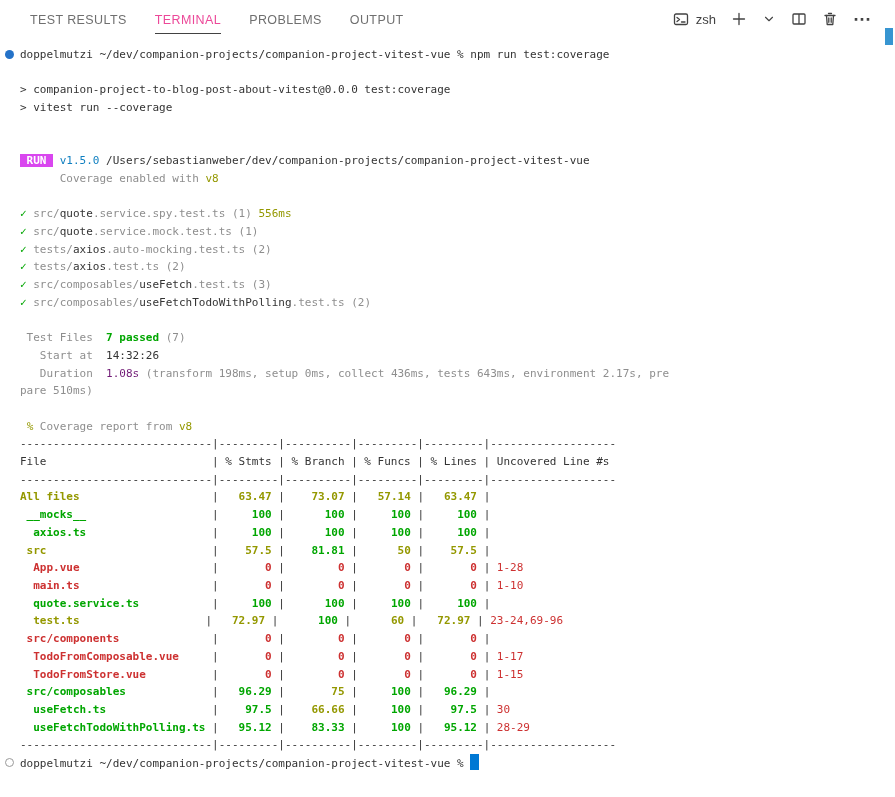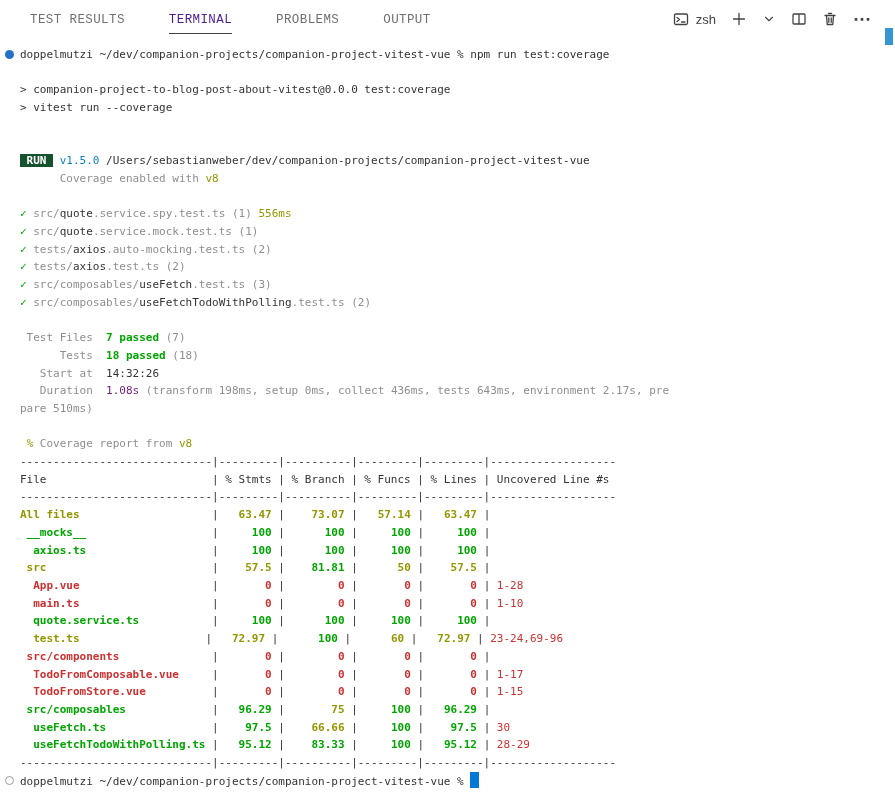--- a/index.html
+++ b/index.html
@@ -5,26 +5,26 @@
   html,body{margin:0;padding:0;}
   body{
     width:895px;height:797px;overflow:hidden;position:relative;
     background:#ffffff;font-family:"Liberation Sans",sans-serif;
   }
   
   .tabbar{
     display:flex;align-items:center;justify-content:space-between;
     height:38px;padding:0 10px 0 30px;background:#ffffff;box-sizing:border-box;
   }
-  .tabs{display:flex;align-items:center;gap:44px;height:100%;font-family:Liberation Mono, monospace;}
+  .tabs{display:flex;align-items:center;gap:28px;height:100%;}
   .tab{
     font-size:12.5px;letter-spacing:.4px;color:#6f6f6f;cursor:pointer;
     padding:9px 0 6px 0;border-bottom:1px solid transparent;white-space:nowrap;
   }
-  .tab.active{color:#4c1d95;border-bottom-color:#424242;}
+  .tab.active{color:#ec4899;border-bottom-color:#424242;}
   .toolbar{display:flex;align-items:center;gap:15px;color:#424242;padding-right:14px;}
   .tool{display:flex;align-items:center;gap:7px;cursor:pointer;}
   .tool svg{display:block;}
   .shell-label{font-size:13px;color:#424242;}
   .ellipsis{font-size:18px;line-height:10px;color:#424242;font-weight:bold;}
   
   .terminal{
     position:absolute;top:38px;left:0;right:0;bottom:0;overflow:hidden;
     padding:8px 0 0 20px;background:#ffffff;
     font-family:"DejaVu Sans Mono","DejaVu Sans",monospace;
@@ -42,21 +42,21 @@
   .c-d{color:#333333;}
   .c-b{color:#701a75;font-weight:normal;margin-top:20px;}
   .c-dim{color:#8e8e8e;margin-top:20px;}
   .c-g{color:#00a600;}
   .c-gb{color:#00a600;font-weight:bold;}
   .c-y{color:#949800;}
   .c-yb{color:#949800;font-weight:bold;}
   .c-r{color:#cd3131;}
   .c-rb{color:#cd3131;font-weight:bold;}
   .c-c{color:#0f7fc0;}
-  .c-badge{background:#14532d;color:#ffffff;font-weight:bold;}
+  .c-badge{background:#d946ef;color:#ffffff;font-weight:bold;}
   .scroll-marker{
     position:absolute;top:28px;right:2px;width:8px;height:17px;background:#3795d1;
   }
 </style>
 </head>
 <body>
 
 <div class="tabbar">
   <div class="tabs">
     <div class="tab">TEST RESULTS</div>
@@ -125,21 +125,20 @@
       <div class="line"><span class="c-dim">      Coverage enabled with </span><span class="c-y">v8</span></div>
       <div class="line"></div>
       <div class="line"><span class="c-g">✓ </span><span class="c-dim">src/</span><span class="c-d">quote</span><span class="c-dim">.service.spy.test.ts (1) </span><span class="c-y">556ms</span></div>
       <div class="line"><span class="c-g">✓ </span><span class="c-dim">src/</span><span class="c-d">quote</span><span class="c-dim">.service.mock.test.ts (1)</span></div>
       <div class="line"><span class="c-g">✓ </span><span class="c-dim">tests/</span><span class="c-d">axios</span><span class="c-dim">.auto-mocking.test.ts (2)</span></div>
       <div class="line"><span class="c-g">✓ </span><span class="c-dim">tests/</span><span class="c-d">axios</span><span class="c-dim">.test.ts (2)</span></div>
       <div class="line"><span class="c-g">✓ </span><span class="c-dim">src/composables/</span><span class="c-d">useFetch</span><span class="c-dim">.test.ts (3)</span></div>
       <div class="line"><span class="c-g">✓ </span><span class="c-dim">src/composables/</span><span class="c-d">useFetchTodoWithPolling</span><span class="c-dim">.test.ts (2)</span></div>
       <div class="line"></div>
       <div class="line"><span class="c-dim"> Test Files  </span><span class="c-gb">7 passed</span><span class="c-dim"> (7)</span></div>
-      <div class="line"><span class="c-dim">      Tests  </span><span class="c-gb">18 passed</span><span class="c-dim"> (18)</span></div>
       <div class="line"><span class="c-dim">   Start at  </span><span class="c-d">14:32:26</span></div>
       <div class="line"><span class="c-dim">   Duration  </span><span class="c-b">1.08s</span><span class="c-dim"> (transform 198ms, setup 0ms, collect 436ms, tests 643ms, environment 2.17s, pre</span></div>
       <div class="line"><span class="c-dim">pare 510ms)</span></div>
       <div class="line"></div>
       <div class="line"><span class="c-d"> </span><span class="c-y">%</span><span class="c-dim"> Coverage report from </span><span class="c-y">v8</span></div>
       <div class="line"><span class="c-d">-----------------------------|---------|----------|---------|---------|-------------------</span></div>
       <div class="line"><span class="c-d">File                         | % Stmts | % Branch | % Funcs | % Lines | Uncovered Line #s </span></div>
       <div class="line"><span class="c-d">-----------------------------|---------|----------|---------|---------|-------------------</span></div>
       <div class="line"><span class="c-yb">All files                    </span><span class="c-d">|</span><span class="c-yb">   63.47 </span><span class="c-d">|</span><span class="c-yb">    73.07 </span><span class="c-d">|</span><span class="c-yb">   57.14 </span><span class="c-d">|</span><span class="c-yb">   63.47 </span><span class="c-d">|</span></div>
       <div class="line"><span class="c-gb"> __mocks__                   </span><span class="c-d">|</span><span class="c-gb">     100 </span><span class="c-d">|</span><span class="c-gb">      100 </span><span class="c-d">|</span><span class="c-gb">     100 </span><span class="c-d">|</span><span class="c-gb">     100 </span><span class="c-d">|</span></div>

